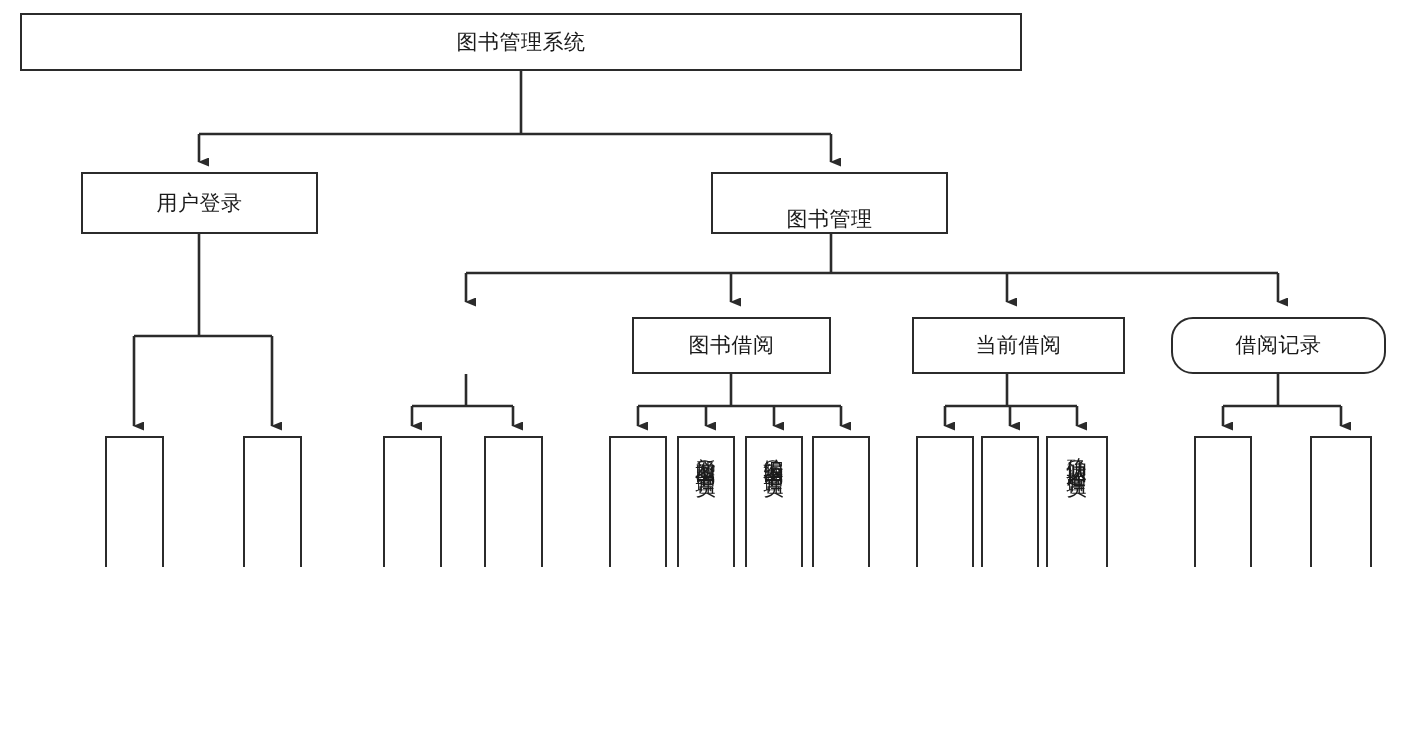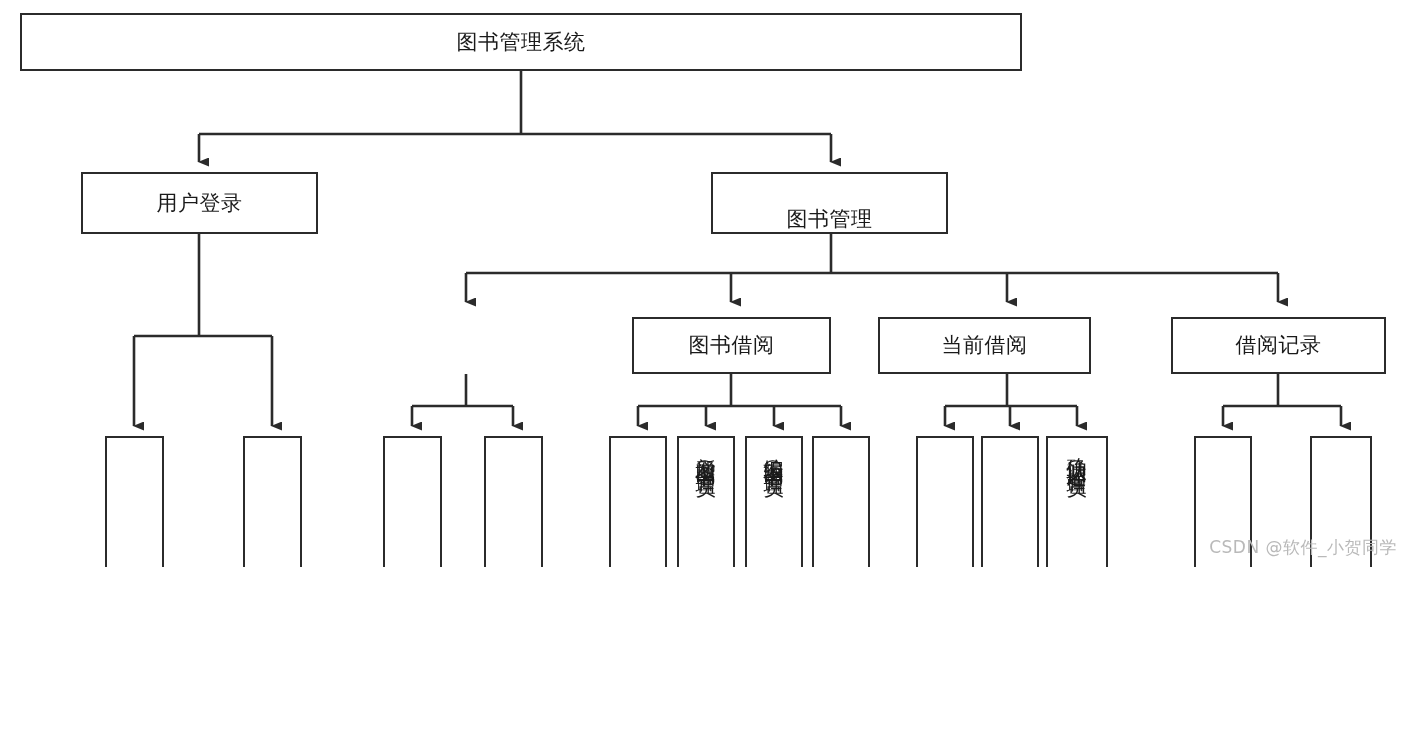--- a/index.html
+++ b/index.html
@@ -138,25 +138,25 @@
 
   <div class="node-box node-h" style="left:711px; top:172px; width:237px; height:62px;align-items:flex-end;">
     <span class="node-label">图书管理</span>
   </div>
 
 
   <div class="node-box node-h" style="left:632px; top:317px; width:199px; height:57px;">
     <span class="node-label">图书借阅</span>
   </div>
 
-  <div class="node-box node-h" style="left:878px; top:317px; width:213px; height:57px;">
+  <div class="node-box node-h" style="left:912px; top:317px; width:213px; height:57px;">
     <span class="node-label">当前借阅</span>
   </div>
 
-  <div class="node-box node-h" style="left:1171px; top:317px; width:215px; height:57px;">
+  <div class="node-box node-h" style="left:1171px; top:317px; width:215px; height:57px;border-radius:22px;">
     <span class="node-label">借阅记录</span>
   </div>
 
   <div class="node-box node-v center-v" style="left:105px; top:436px; width:59px; height:299px;">
     <span class="node-label">用户登录</span>
   </div>
 
   <div class="node-box node-v center-v" style="left:243px; top:436px; width:59px; height:299px;">
     <span class="node-label">注销登录</span>
   </div>
@@ -198,15 +198,14 @@
   </div>
 
   <div class="node-box node-v center-v" style="left:1194px; top:436px; width:58px; height:299px;">
     <span class="node-label">新增借阅记录</span>
   </div>
 
   <div class="node-box node-v center-v" style="left:1310px; top:436px; width:62px; height:299px;">
     <span class="node-label">查询借阅记录</span>
   </div>
 
-  <div id="watermark">CSDN @软件_小贺同学</div>
 
 </div>
 
 </body></html>

